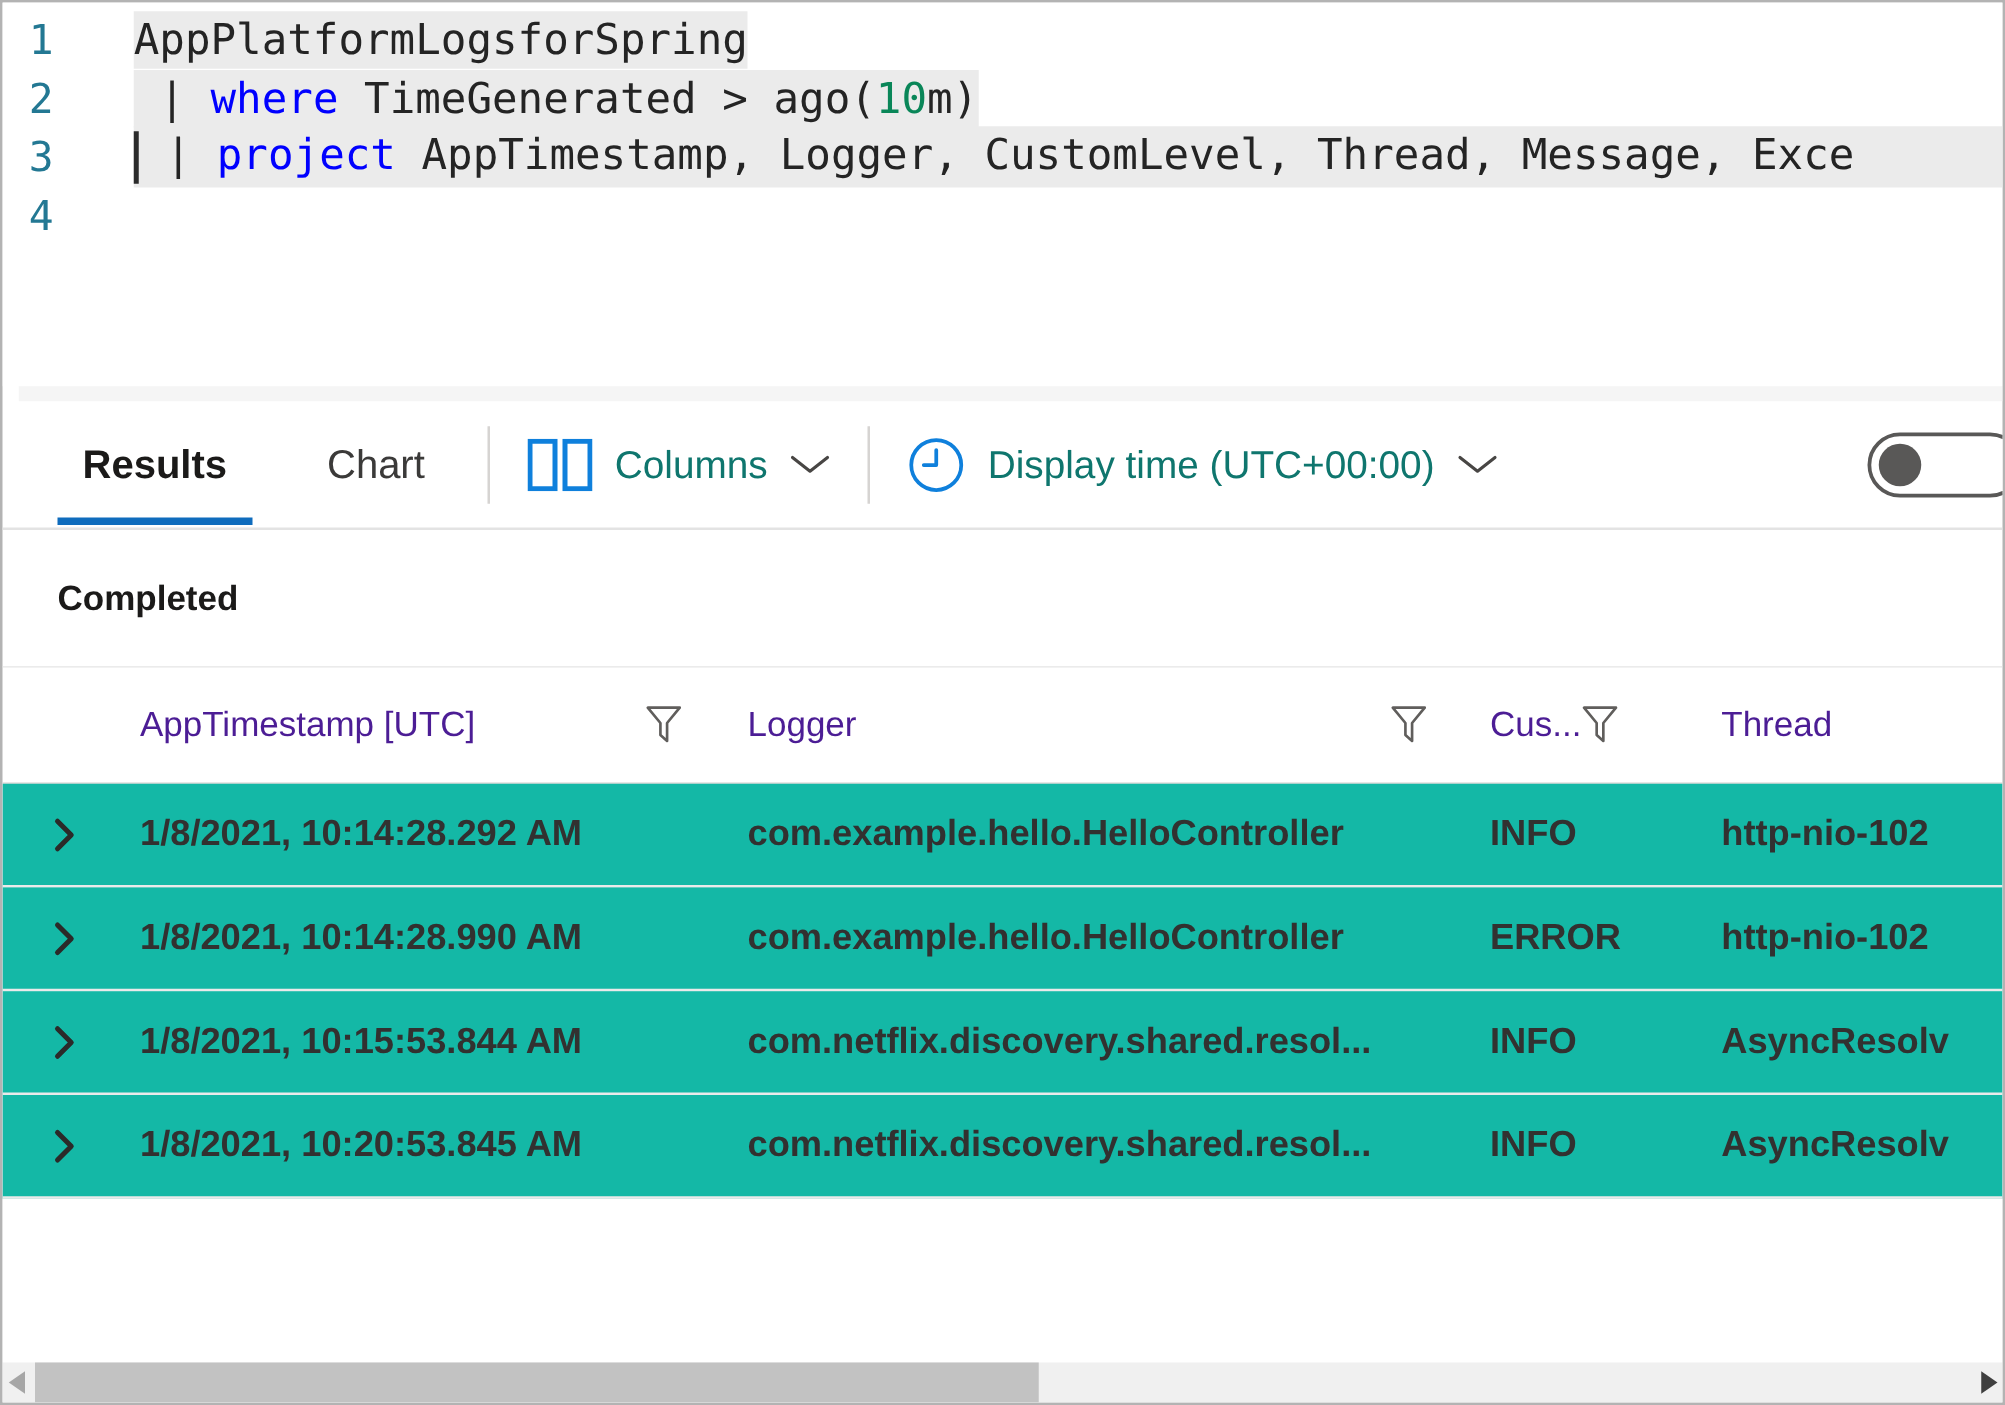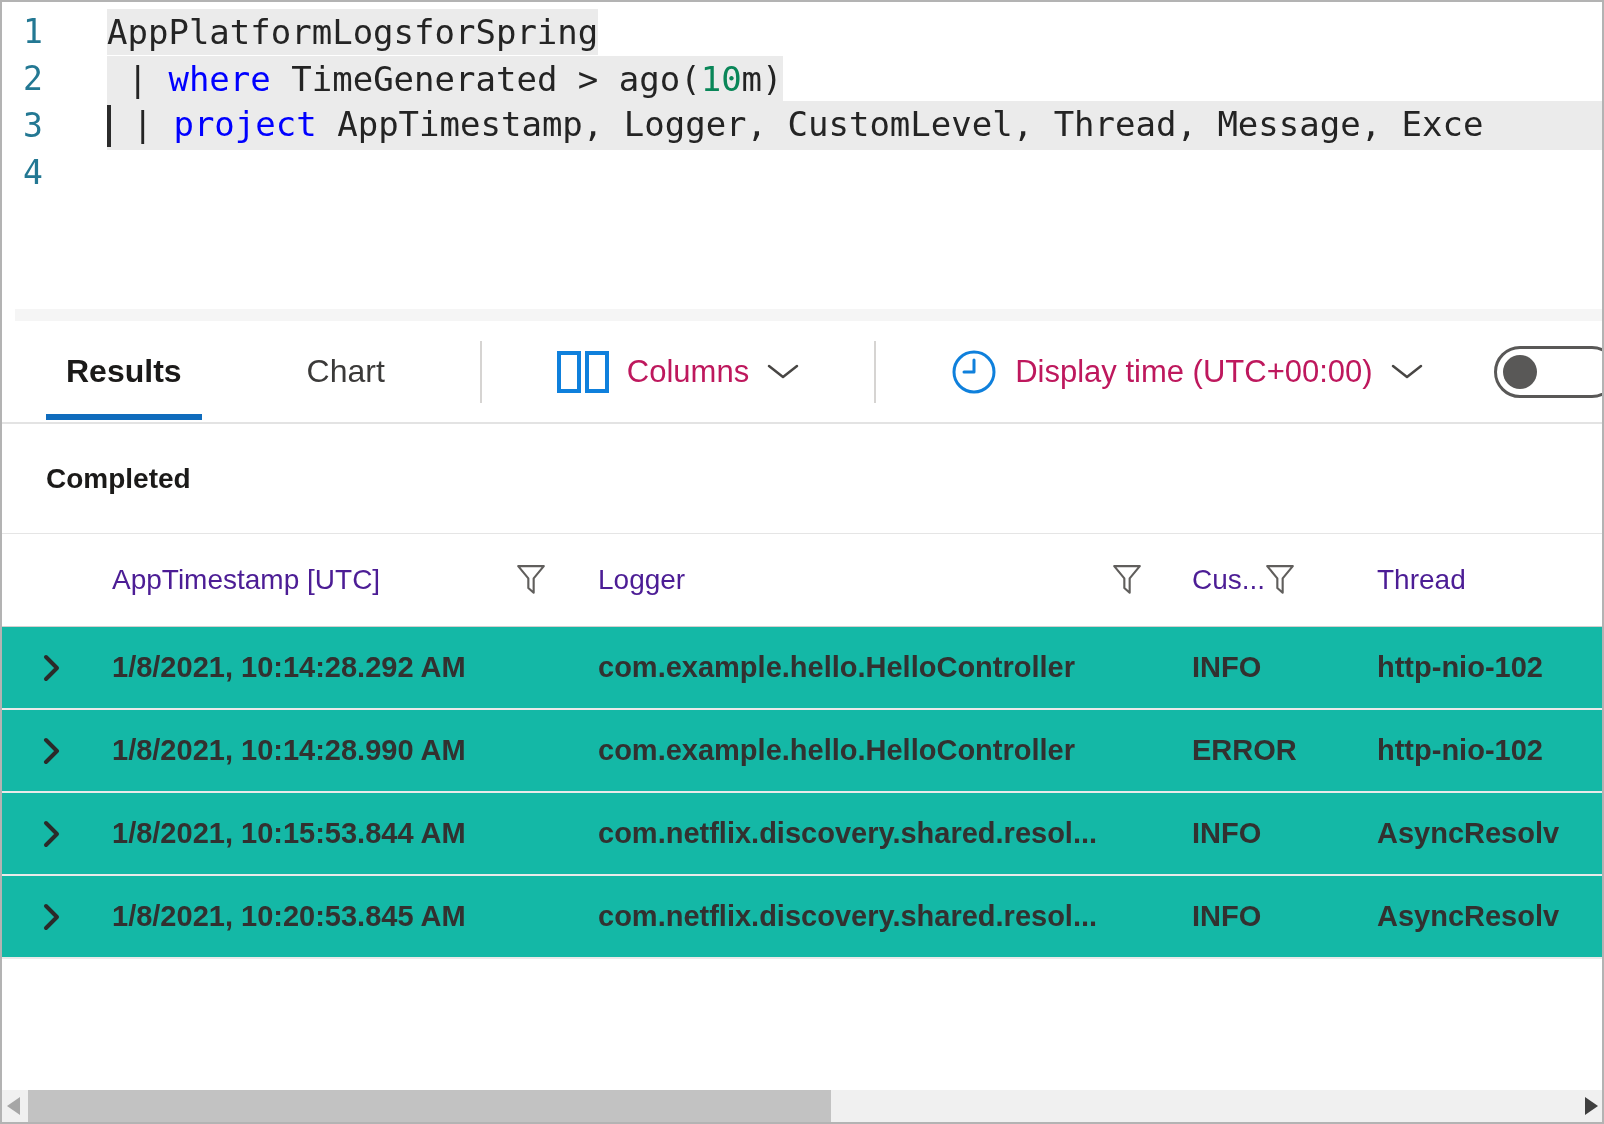--- a/index.html
+++ b/index.html
@@ -35,35 +35,34 @@
 
   
   .band { flex: none; height: 12px; background: #f5f5f5; margin-left: 13px; }
 
   
   .toolbar {
     flex: none; height: 103px;
     display: flex; align-items: center;
     padding-left: 44px;
     border-bottom: 2px solid #e3e3e3;
-    gap: 45px;
   }
   .tab {
     height: 100%; display: flex; align-items: center;
     padding: 0 20px; font-size: 32px; color: #3b3a39;
     position: relative; cursor: pointer;
   }
   .tab.active { font-weight: bold; color: #1b1a19; }
   .tab.active::after {
     content: ""; position: absolute; left: 0; right: 0; bottom: 2px;
     height: 6px; background: #0f6cbd;
   }
   .tab + .tab { margin-left: 40px; }
   .vsep { flex: none; width: 2px; height: 62px; background: #d6d4d2; margin: 0 30px; }
-  .tool-btn { display: flex; align-items: center; gap: 18px; font-size: 31px; color: #be185d; cursor: pointer; }
+  .tool-btn { display: flex; align-items: center; gap: 18px; font-size: 31px; color: #0f766e; cursor: pointer; }
   .toggle {
     flex: none; margin-left: auto; margin-right: -16px;
     width: 124px; height: 52px;
     border: 3px solid #595857; border-radius: 28px;
     background: #fff; display: flex; align-items: center; padding: 0 6px;
   }
   .knob { width: 34px; height: 34px; border-radius: 50%; background: #595857; }
 
   
   .status-row {

